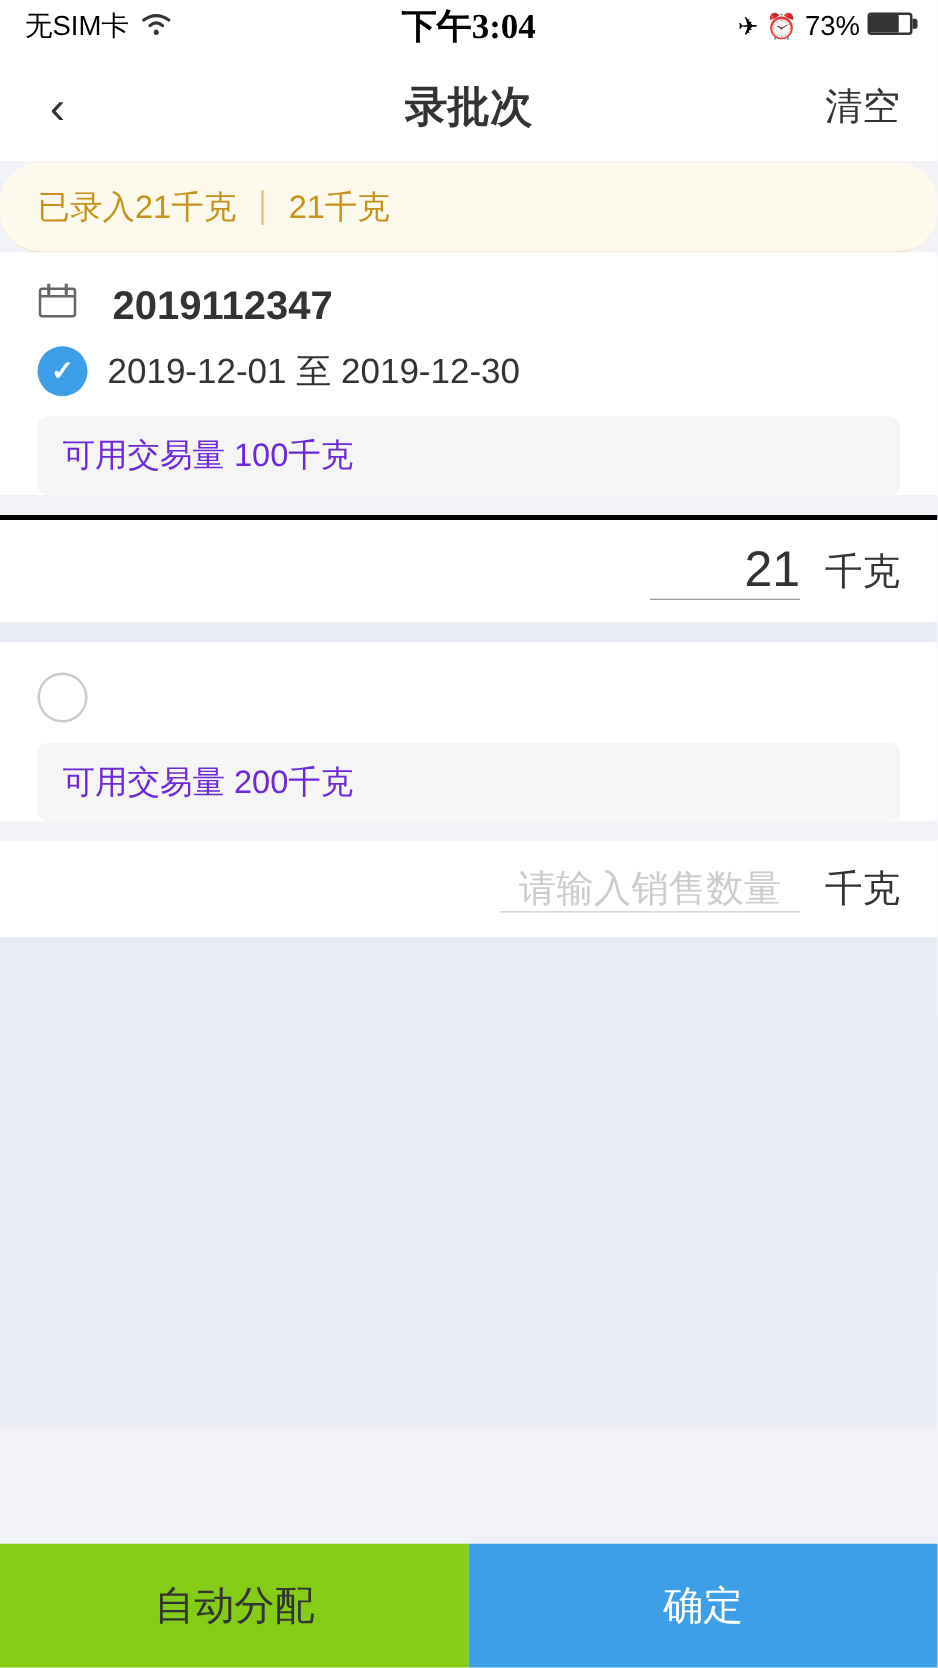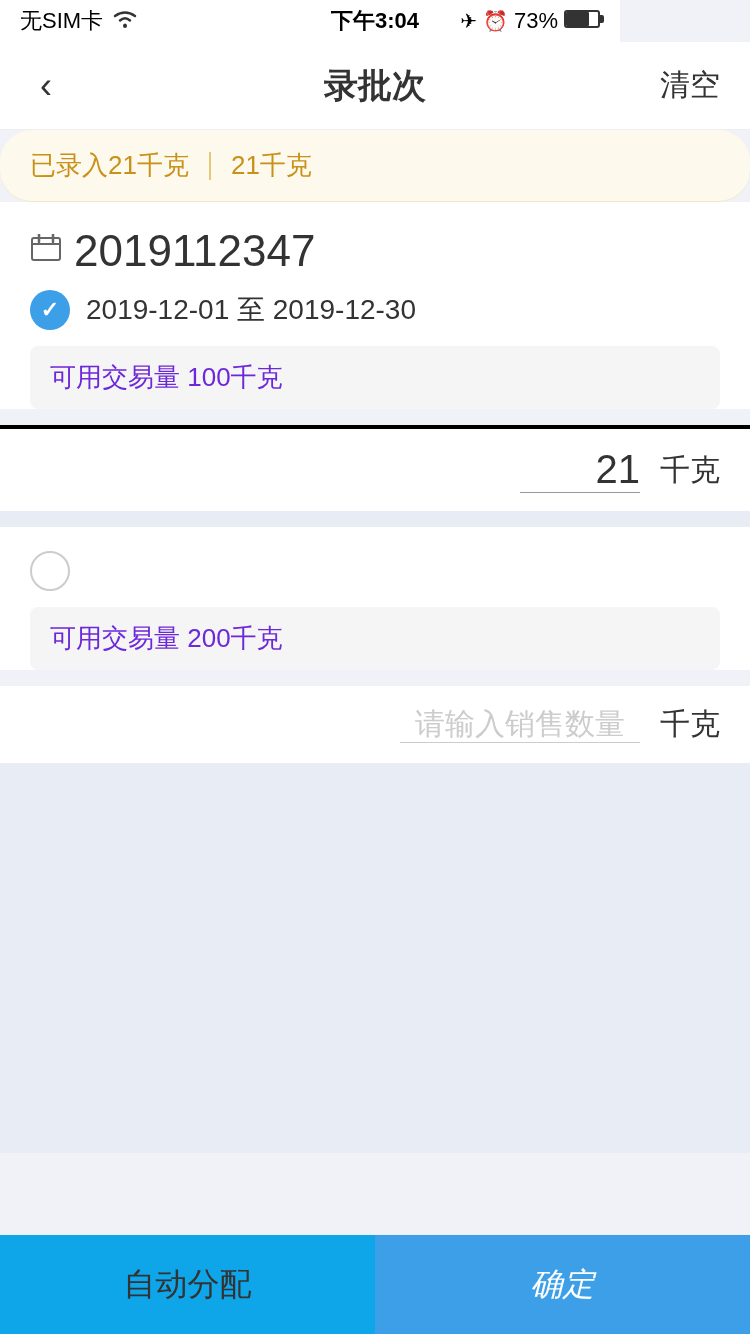--- a/index.html
+++ b/index.html
@@ -8,42 +8,43 @@
       width: 750px;
       min-height: 1334px;
       font-family: -apple-system, "PingFang SC", "Helvetica Neue", Arial, sans-serif;
       background: #f0f2f7;
       position: relative;
       overflow-x: hidden;
     }
 
     
     .status-bar {
-      width: 620px;
+      width: 750px;
       height: 42px;
       background: #fff;
       display: flex;
       align-items: center;
       justify-content: space-between;
       padding: 0 20px;
       font-size: 24px;
       font-weight: 500;
     }
     .status-left {
       display: flex;
       align-items: center;
       gap: 8px;
       font-size: 22px;
     }
     .status-center {
-      font-size: 22px;
+      font-size: 28px;
       font-weight: 600;
       position: absolute;
       left: 50%;
       transform: translateX(-50%);
+      font-family: Liberation Serif, serif;
     }
     .status-right {
       display: flex;
       align-items: center;
       gap: 6px;
       font-size: 22px;
     }
     .battery {
       width: 36px;
       height: 18px;
@@ -132,23 +133,24 @@
       display: flex;
       align-items: center;
       gap: 12px;
       margin-bottom: 14px;
     }
     .batch-id-icon {
       font-size: 28px;
       color: #666;
     }
     .batch-id {
-      font-size: 44px;
-      font-weight: 400;
-      color: #333;
+      font-size: 32px;
+      font-weight: 700;
+      color: #333;
+      margin-left: 16px;
     }
     .batch-row {
       display: flex;
       align-items: center;
       gap: 16px;
       margin-bottom: 16px;
     }
     .radio-btn {
       width: 40px;
       height: 40px;
@@ -258,33 +260,32 @@
       background: #fff;
       border-top: 1px solid #eee;
     }
     .btn-auto {
       flex: 1;
       display: flex;
       align-items: center;
       justify-content: center;
       font-size: 32px;
       color: #333;
-      background: #0ea5e9;
+      background: #84cc16;
       cursor: pointer;
     }
     .btn-confirm {
       flex: 1;
       display: flex;
       align-items: center;
       justify-content: center;
       font-size: 32px;
       color: #fff;
       background: #3d9fe8;
       cursor: pointer;
-      font-style: italic;
     }
   </style>
 </head>
 <body>
 
 <div class="status-bar">
   <div class="status-left">
     <span>无SIM卡</span>
     <span>
       <svg width="28" height="22" viewBox="0 0 28 22" fill="none">

